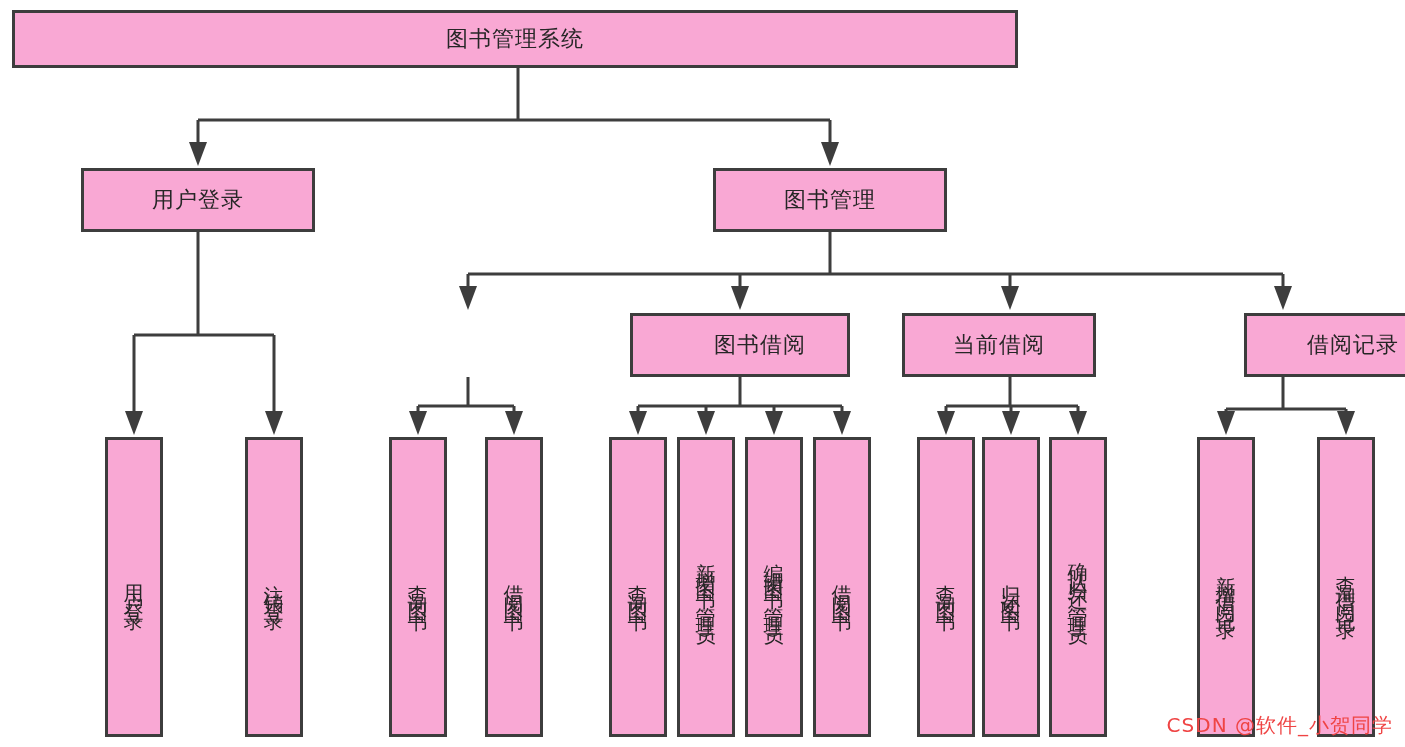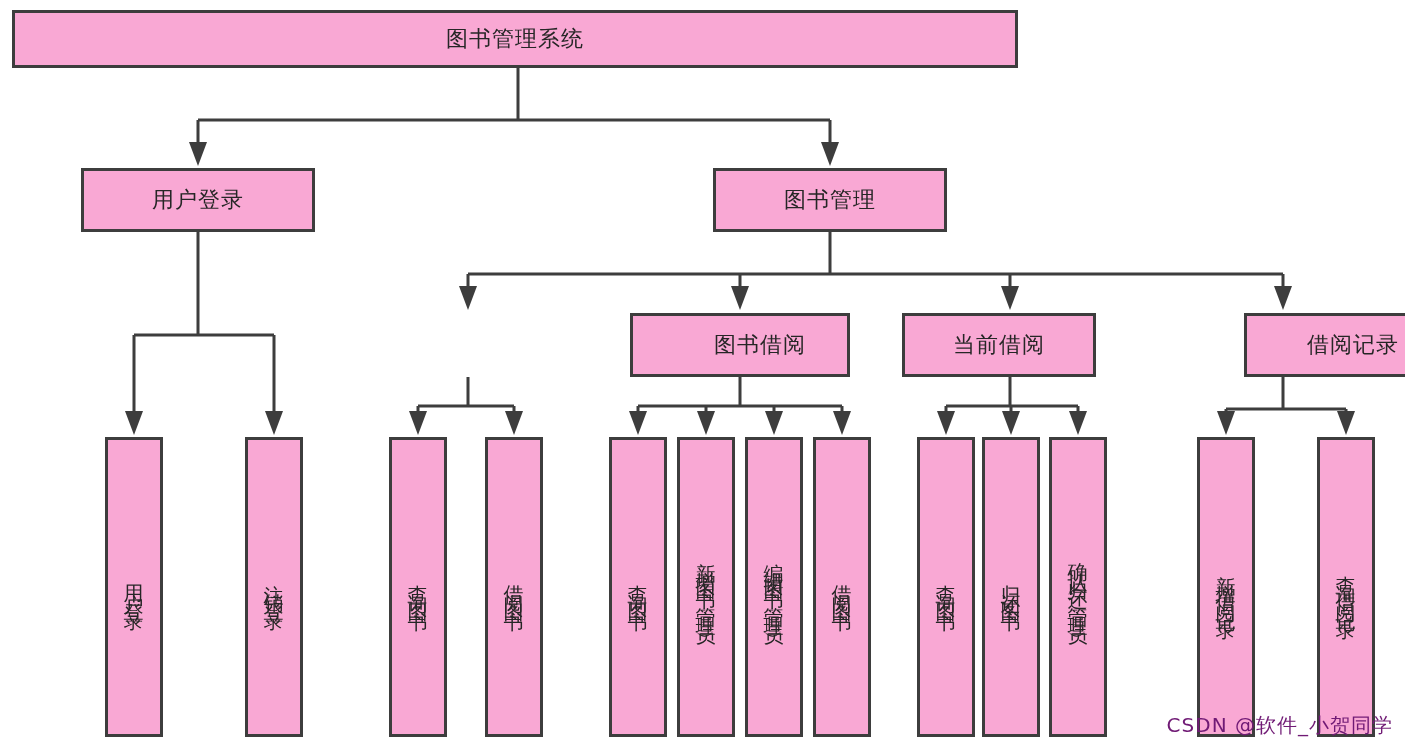--- a/index.html
+++ b/index.html
@@ -45,21 +45,21 @@
     font-size: 20px;
     line-height: 1;
     letter-spacing: 9px;
     color: #262626;
   }
   .watermark {
     position: absolute;
     right: 12px;
     top: 712px;
     font-size: 20px;
-    color: #701a75;
+    color: #ef4444;
     letter-spacing: 1px;
     z-index: 5;
     white-space: nowrap;
   }
 </style>
 </head>
 <body>
 
 <div class="canvas">
 

